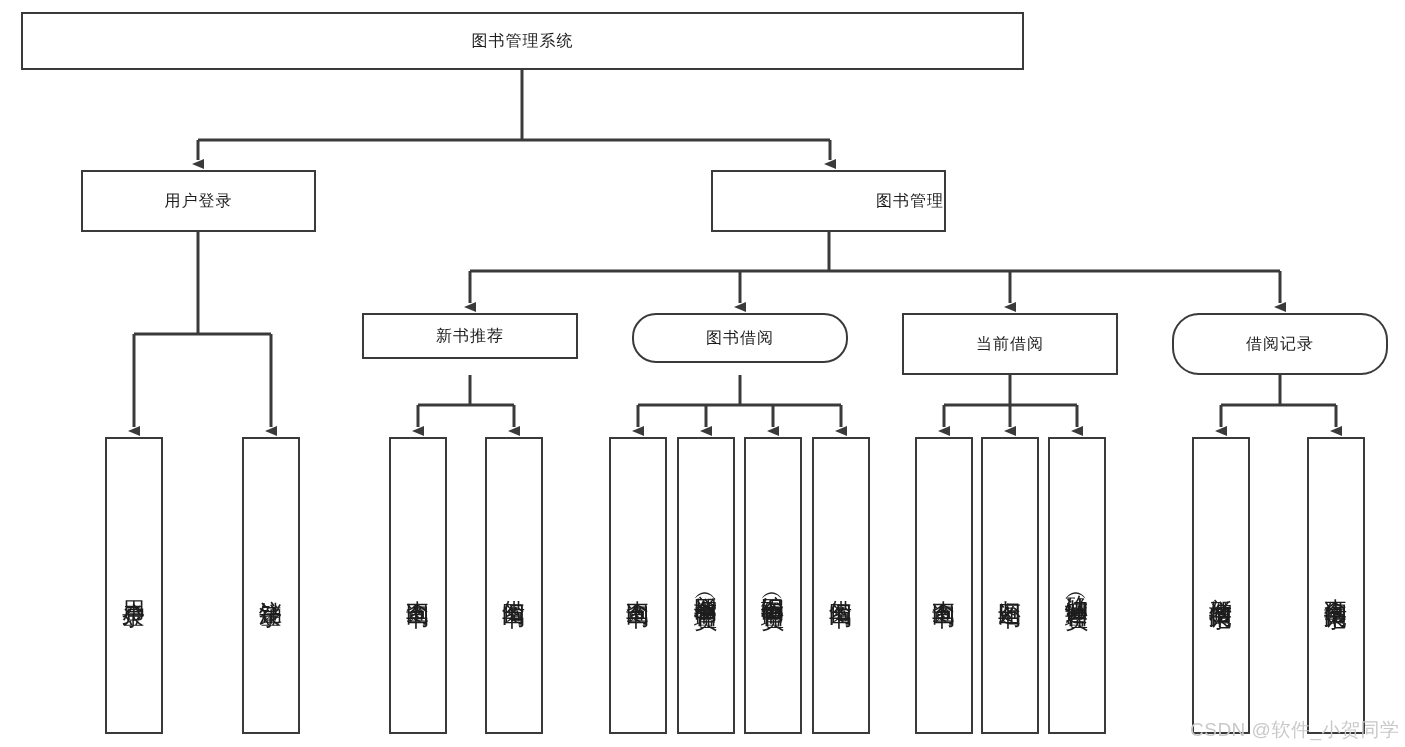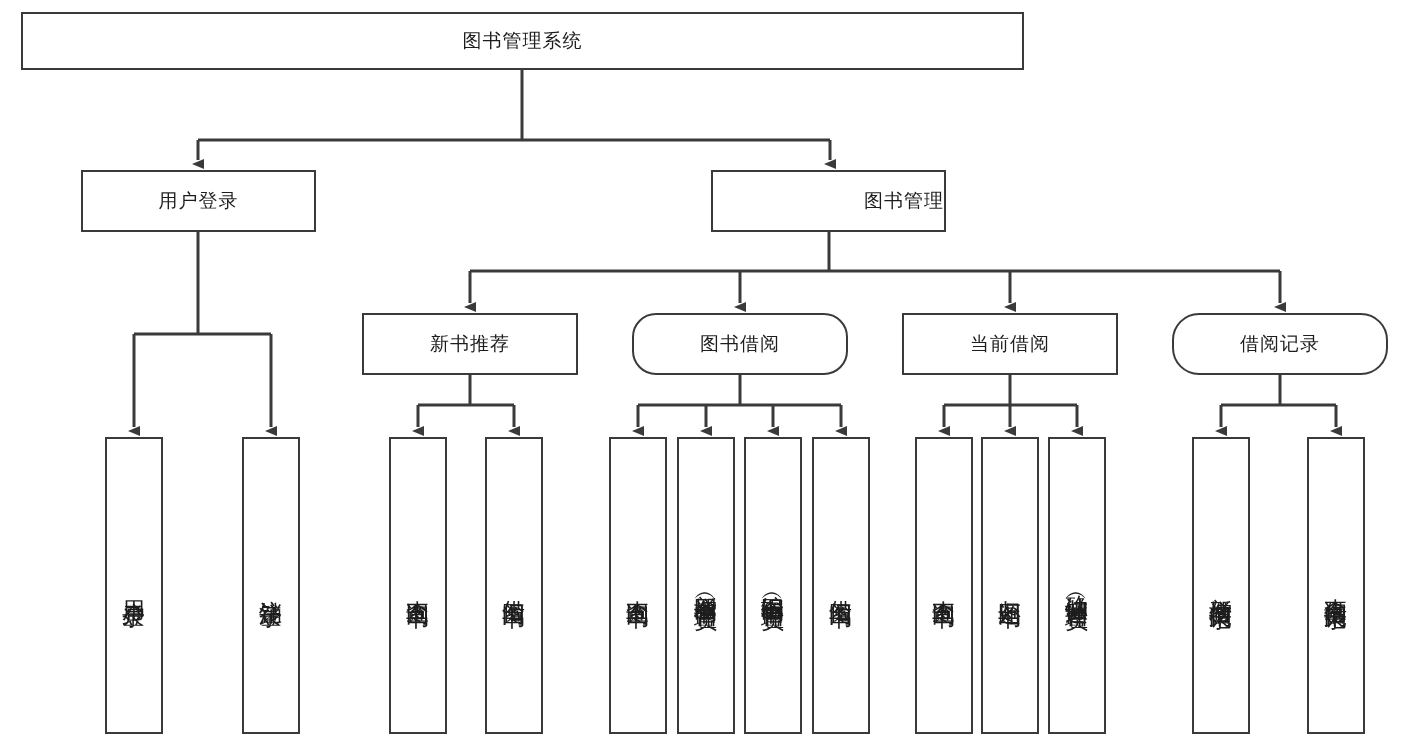--- a/index.html
+++ b/index.html
@@ -29,21 +29,21 @@
     box-sizing: border-box;
     border: 2.5px solid #3a3a3a;
     background: #ffffff;
     color: #1d1d1d;
     display: flex;
     align-items: center;
     justify-content: center;
     text-align: center;
   }
   .node.horiz {
-    font-size: 19px;
+    font-size: 16px;
     letter-spacing: 1px;
     line-height: 1.1;
   }
   .node.vert {
     writing-mode: vertical-rl;
     text-orientation: upright;
     font-size: 23px;
     line-height: 1.05;
     letter-spacing: 2px;
     padding: 6px 0;
@@ -124,24 +124,24 @@
     <span>图书管理系统</span>
   </div>
 
   <div class="node horiz" style="left:81px; top:170px; width:235px; height:62px;">
     <span>用户登录</span>
   </div>
   <div class="node horiz" style="left:711px; top:170px; width:235px; height:62px;justify-content:flex-end;">
     <span>图书管理</span>
   </div>
 
-  <div class="node horiz" style="left:362px; top:313px; width:216px; height:62px;">
+  <div class="node horiz" style="left:362px; top:313px; width:216px; height:46px;">
     <span>新书推荐</span>
   </div>
-  <div class="node horiz" style="left:632px; top:313px; width:216px; height:62px;border-radius:24px;">
+  <div class="node horiz" style="left:632px; top:313px; width:216px; height:50px;border-radius:24px;">
     <span>图书借阅</span>
   </div>
   <div class="node horiz" style="left:902px; top:313px; width:216px; height:62px;align-items:center;">
     <span>当前借阅</span>
   </div>
   <div class="node horiz" style="left:1172px; top:313px; width:216px; height:62px;border-radius:27px;">
     <span>借阅记录</span>
   </div>
 
   <div class="node vert" style="left:105px; top:437px; width:58px; height:297px;">
@@ -181,13 +181,14 @@
     <span class="vtext">确认归还（管理员）</span>
   </div>
 
   <div class="node vert" style="left:1192px; top:437px; width:58px; height:297px;">
     <span class="vtext">新增借阅记录</span>
   </div>
   <div class="node vert" style="left:1307px; top:437px; width:58px; height:297px;">
     <span class="vtext">查询借阅记录</span>
   </div>
 
+  <div id="watermark">CSDN @软件_小贺同学</div>
 </div>
 
 </body></html>

